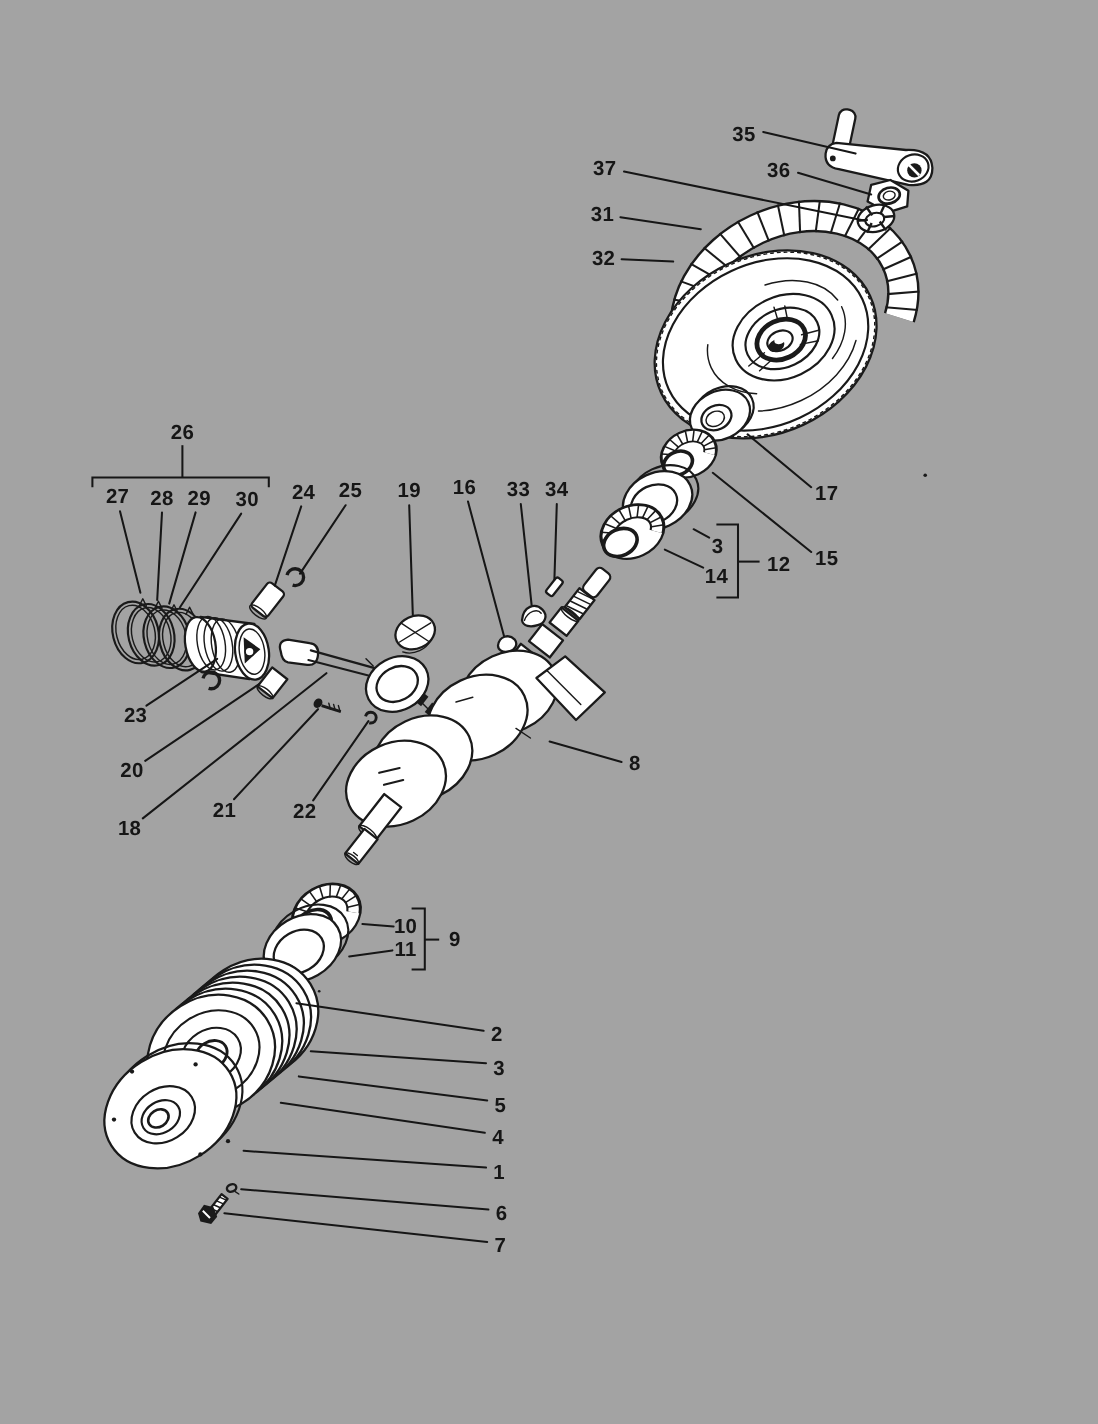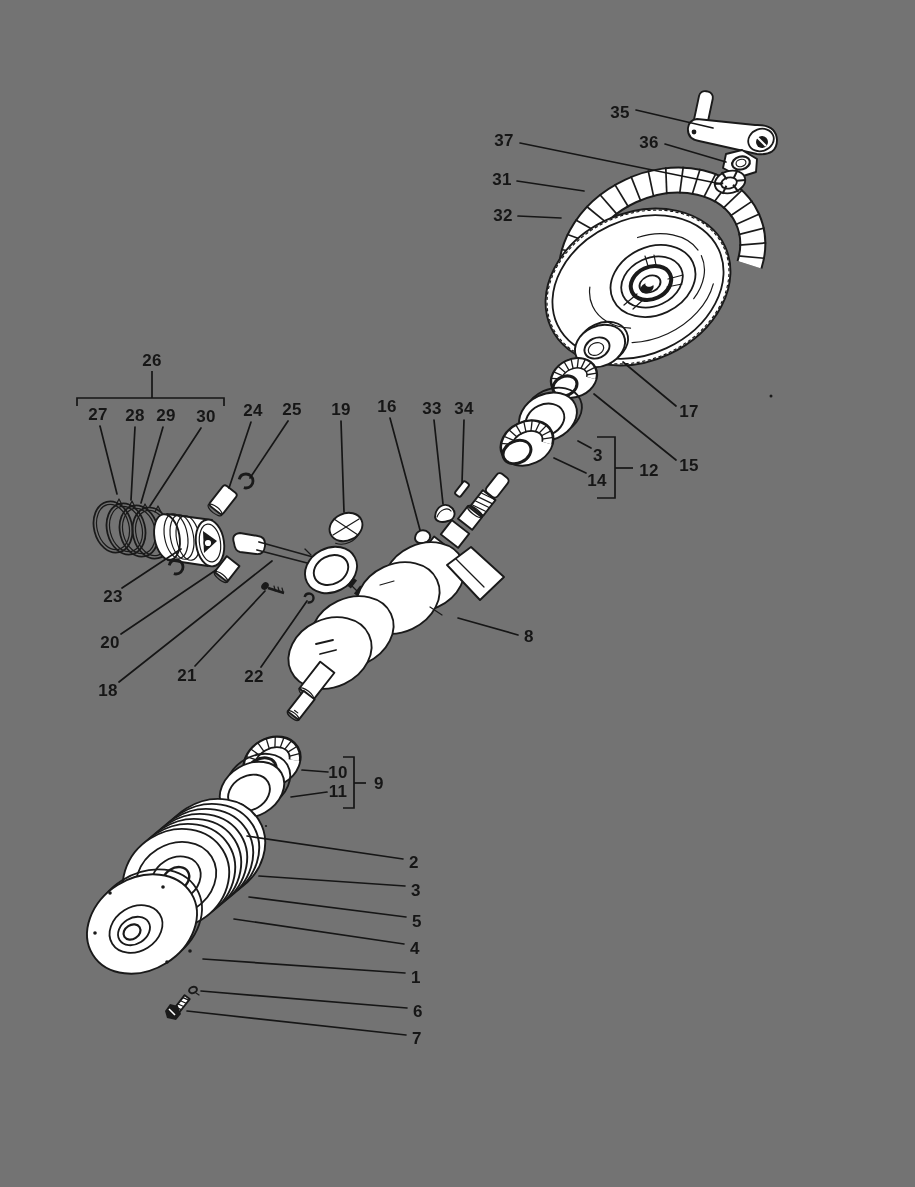--- a/index.html
+++ b/index.html
@@ -1,16 +1,16 @@
 <!DOCTYPE html>
 <html><head>
 <meta charset="utf-8">
 <style>
   html,body { margin:0; padding:0; background:#ffffff; }
-  #stage { position:relative; width:915px; height:1187px; background:#737373; overflow:hidden;text-decoration:underline; }
+  #stage { position:relative; width:915px; height:1187px; background:#a3a3a3; overflow:hidden;text-decoration:underline; }
   svg { position:absolute; left:0; top:0; }
   .o  { fill:none; stroke:#1a1a1a; stroke-width:1.8; stroke-linecap:round; stroke-linejoin:round; }
   .f  { fill:#ffffff; stroke:#1a1a1a; stroke-width:1.9; stroke-linecap:round; stroke-linejoin:round; }
   .d  { fill:#1a1a1a; stroke:none; }
   .thin { stroke-width:1.2; }
   .callout-text { font-family:"Liberation Sans", sans-serif; font-size:17px; font-weight:700; fill:#161616; letter-spacing:0.3px; }
   .leader { stroke:#161616; stroke-width:1.7; fill:none; stroke-linecap:round; }
   .bracket { stroke:#161616; stroke-width:1.7; fill:none; stroke-linejoin:miter; }
 </style>
 </head>

